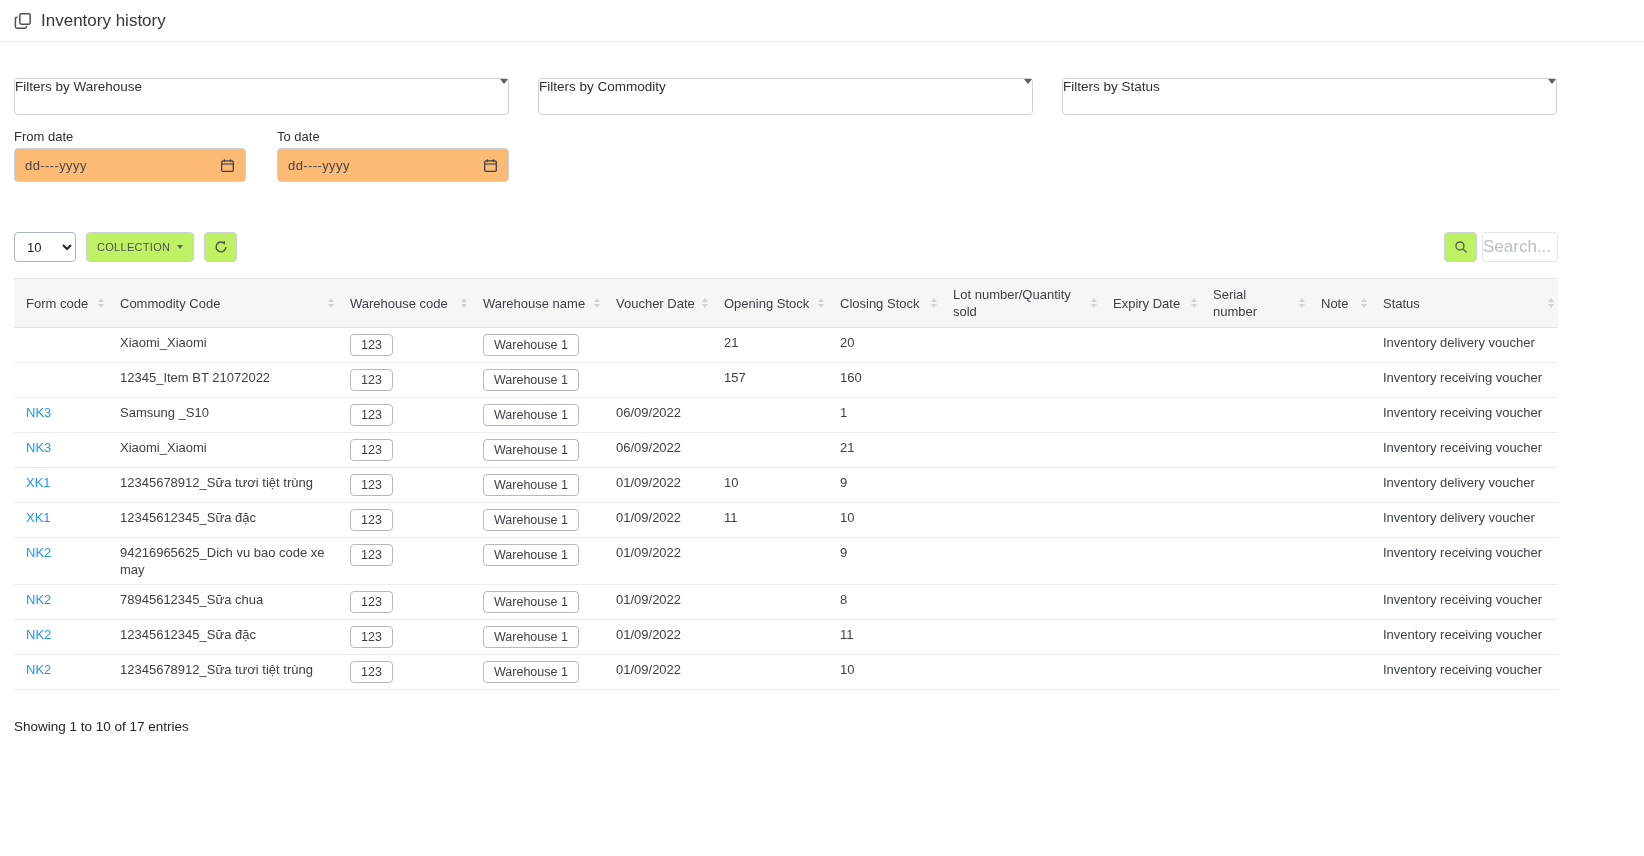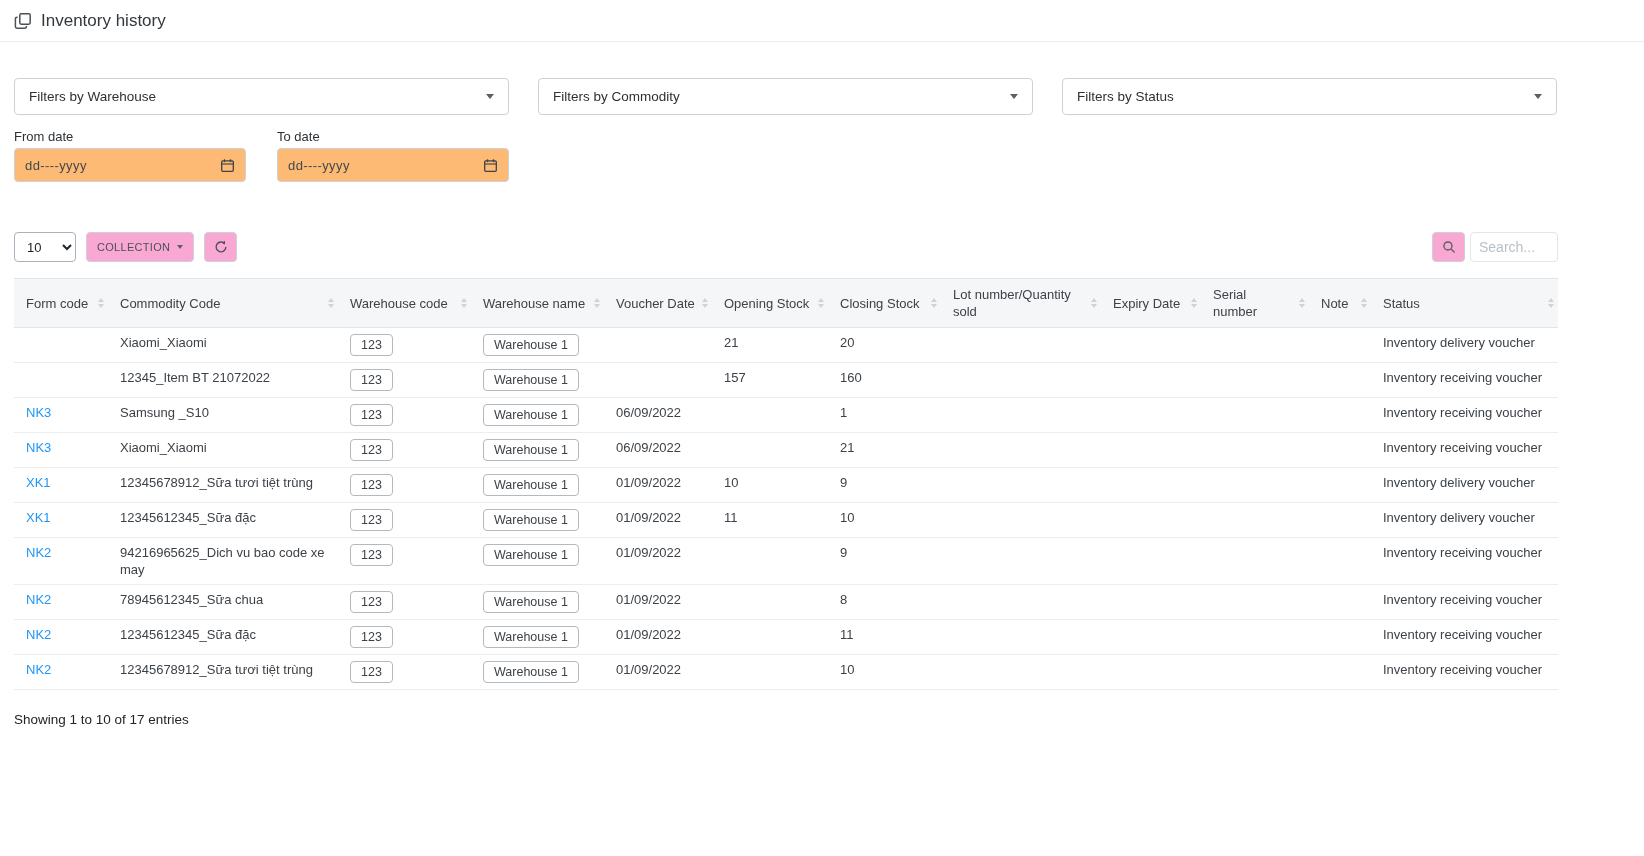--- a/index.html
+++ b/index.html
@@ -19,22 +19,22 @@
   }
   .page-title { font-size: 17px; font-weight: 400; color: #33383d; }
 
   .content { padding-left: 14px; width: 1558px; }
 
   
   .filters-row { display: flex; gap: 29px; margin-top: 36px; }
   .select-box {
     width: 495px; height: 37px;
     border: 1px solid #cdd2d8; border-radius: 4px; background: #fff;
-    display: flex; align-items: center; justify-content: space-between;
-    padding: 0 14px; cursor: pointer;
+    display: flex; align-items: flex-start; justify-content: space-between;
+    padding: 0 0; cursor: pointer;
     font-size: 13.5px; color: #2c3136;
   }
   .caret {
     width: 0; height: 0;
     border-left: 4.5px solid transparent; border-right: 4.5px solid transparent;
     border-top: 5.5px solid #5a6066;
   }
   .caret-sm { border-left-width: 3.5px; border-right-width: 3.5px; border-top-width: 4.5px; }
 
   .dates-row { display: flex; gap: 31px; margin-top: 14px; }
@@ -50,32 +50,32 @@
 
   
   .toolbar { margin-top: 50px; display: flex; align-items: center; justify-content: space-between; width: 1544px; }
   .toolbar-left { display: flex; align-items: center; gap: 10px; }
   .page-size-select {
     height: 30px; min-width: 62px;
     border: 1px solid #a9b4bf; border-radius: 4px; background: #fff;
     font-family: inherit; font-size: 13px; color: #212529; padding: 0 4px 0 8px;
   }
   .btn {
-    height: 30px; background: #f9a8d4;
+    height: 30px; background: #bef264;
     border: 1px solid #ccd1d6; border-radius: 4px;
     display: inline-flex; align-items: center; justify-content: center;
     cursor: pointer; font-family: inherit; color: #4b5257;
   }
   .collection-btn { padding: 0 10px; gap: 7px; font-size: 11px; letter-spacing: .3px; }
   .refresh-btn, .search-btn { width: 33px; }
   .toolbar-right { display: flex; align-items: center; gap: 5px; }
   .search-input {
-    width: 88px; height: 30px;
+    width: 76px; height: 30px;
     border: 1px solid #e2e6e9; border-radius: 4px;
-    padding: 0 8px; font-family: inherit; font-size: 14px; color: #495057;
+    padding: 0 0; font-family: inherit; font-size: 17px; color: #495057;
   }
   .search-input::placeholder { color: #b9c0c6; }
 
   
   table.data-table { margin-top: 16px; width: 1544px; border-collapse: collapse; table-layout: fixed; }
   thead th {
     background: #f5f6f8;
     border-top: 1px solid #e3e4e6; border-bottom: 1px solid #e3e4e6;
     font-weight: 400; font-size: 13px; color: #3c4248;
     text-align: left; vertical-align: middle;
@@ -95,21 +95,21 @@
     font-size: 13px; color: #3c4248; line-height: 17px;
   }
   td.cell-status { padding-right: 6px; margin-top: 21px; }
   .link { color: #2196f3; text-decoration: none; cursor: pointer; }
   .pill-btn {
     border: 1px solid #b4b9be; border-radius: 4px; background: #fff;
     padding: 3px 10px; font-family: inherit; font-size: 12.5px; color: #3c4248;
     cursor: pointer; white-space: nowrap;
   }
 
-  .table-info { margin-top: 22px; padding-bottom: 18px; font-size: 13.5px; color: #212529; }
+  .table-info { margin-top: 29px; padding-bottom: 18px; font-size: 13.5px; color: #212529; }
 </style>
 </head>
 <body>
 
 <header class="page-header">
   <span class="icon-btn-flat">
     <svg width="18" height="18" viewBox="0 0 18 18">
       <rect x="5.8" y="1.8" width="10.4" height="10.4" rx="1.4" fill="none" stroke="#4a5056" stroke-width="1.5"></rect>
       <path d="M3.6 5.2 H3 A1.6 1.6 0 0 0 1.4 6.8 V14.6 A1.6 1.6 0 0 0 3 16.2 H10.8 A1.6 1.6 0 0 0 12.4 14.6 V14" fill="none" stroke="#4a5056" stroke-width="1.5"></path>
     </svg>

